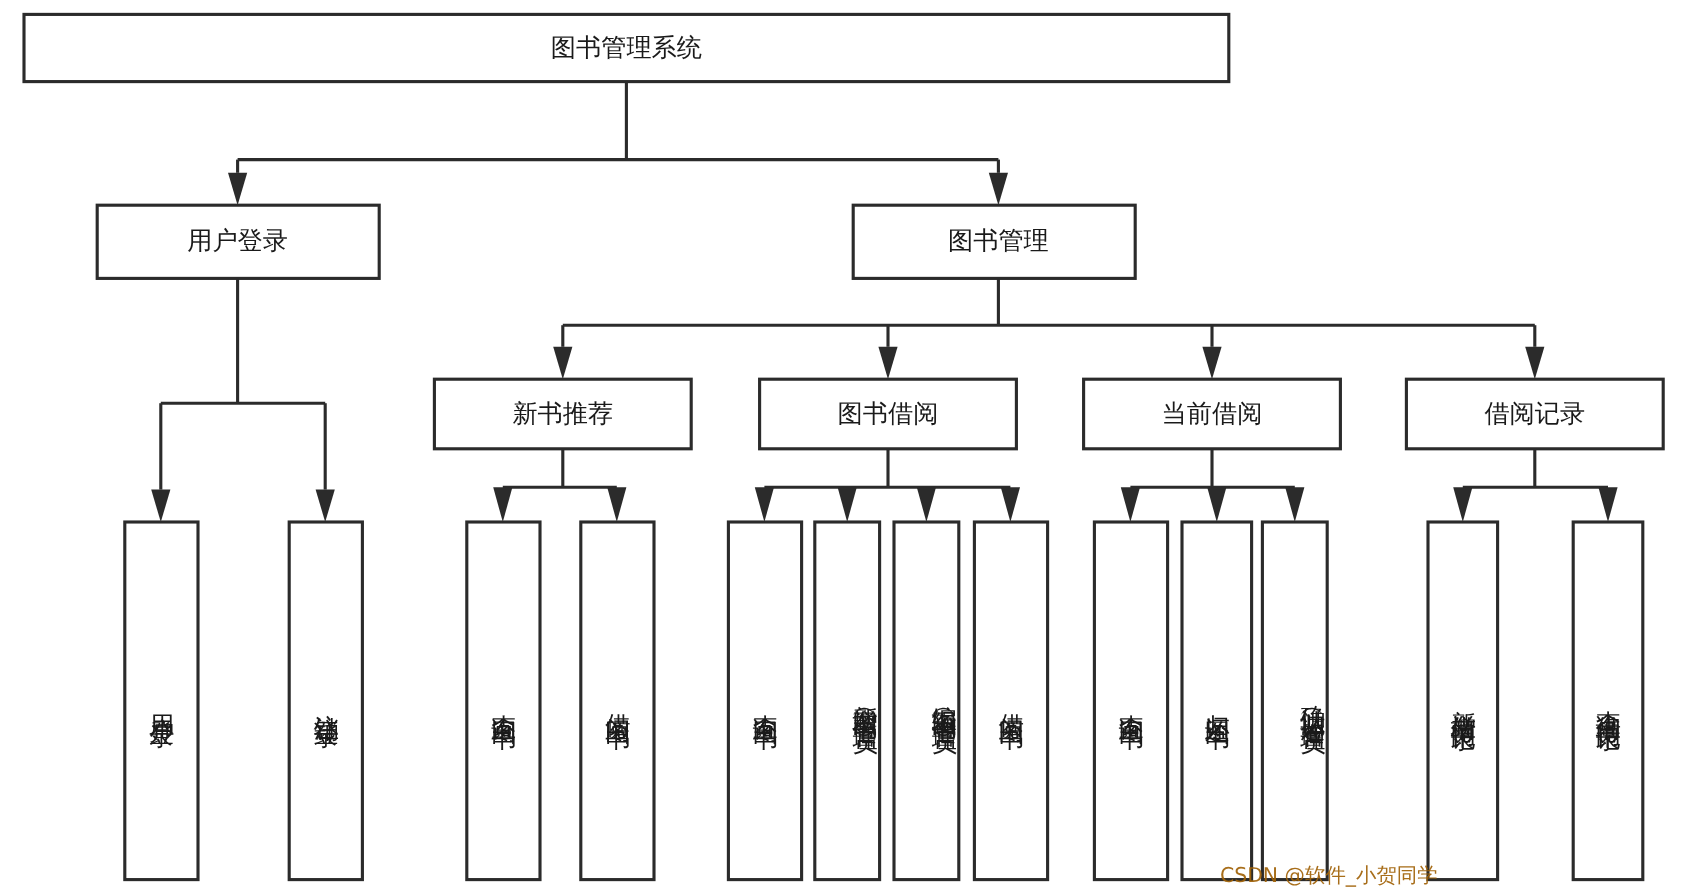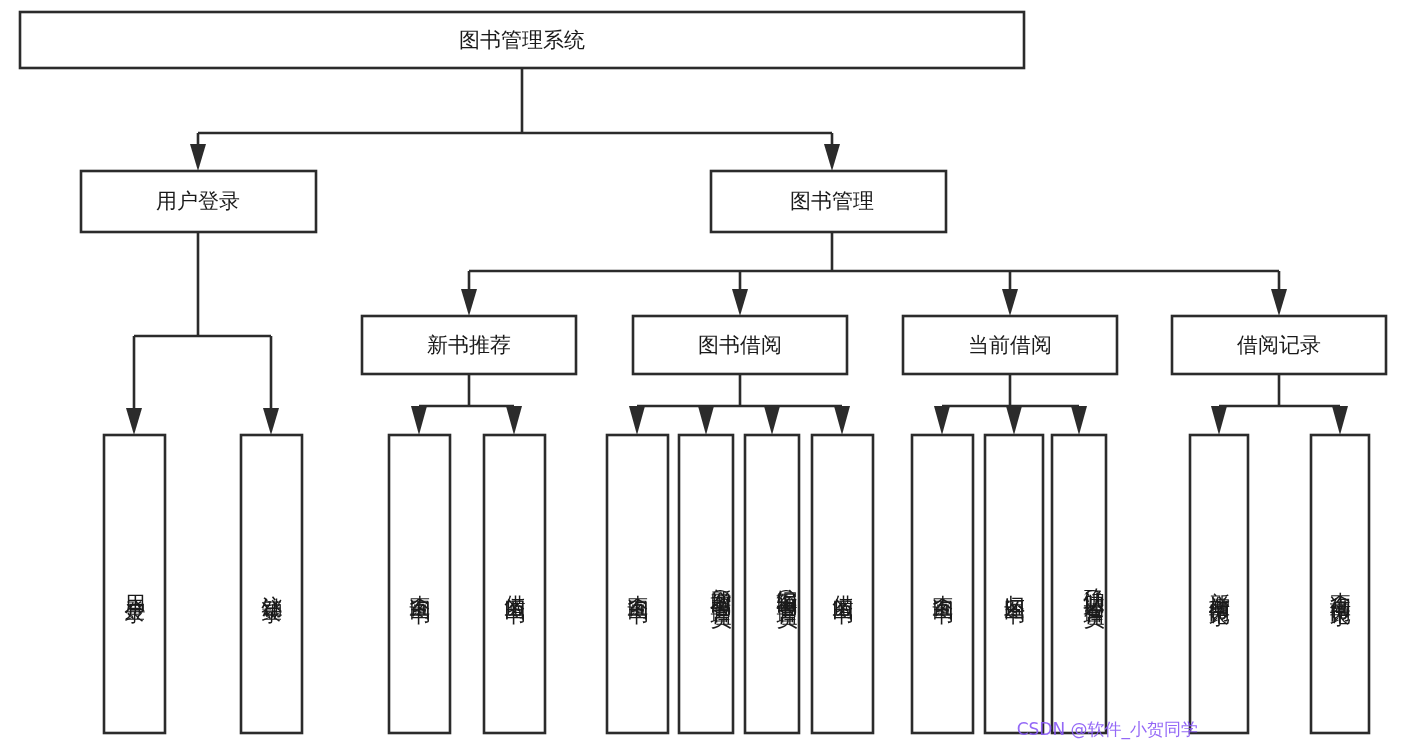--- a/index.html
+++ b/index.html
@@ -64,21 +64,21 @@
     text-align: center;
     white-space: nowrap;
     pointer-events: none;
   }
   .watermark {
     position: absolute;
     right: 8px;
     bottom: 6px;
     font-family: "DejaVu Sans", "Liberation Sans", sans-serif;
     font-size: 17px;
-    color: #8b5cf6;
+    color: #a16207;
     white-space: nowrap;
     opacity: 0.92;
   }
 </style>
 </head>
 <body>
 
 <div id="diagram-root">
 
   <svg class="diagram-svg" viewBox="0 0 1405 747" xmlns="http://www.w3.org/2000/svg">

